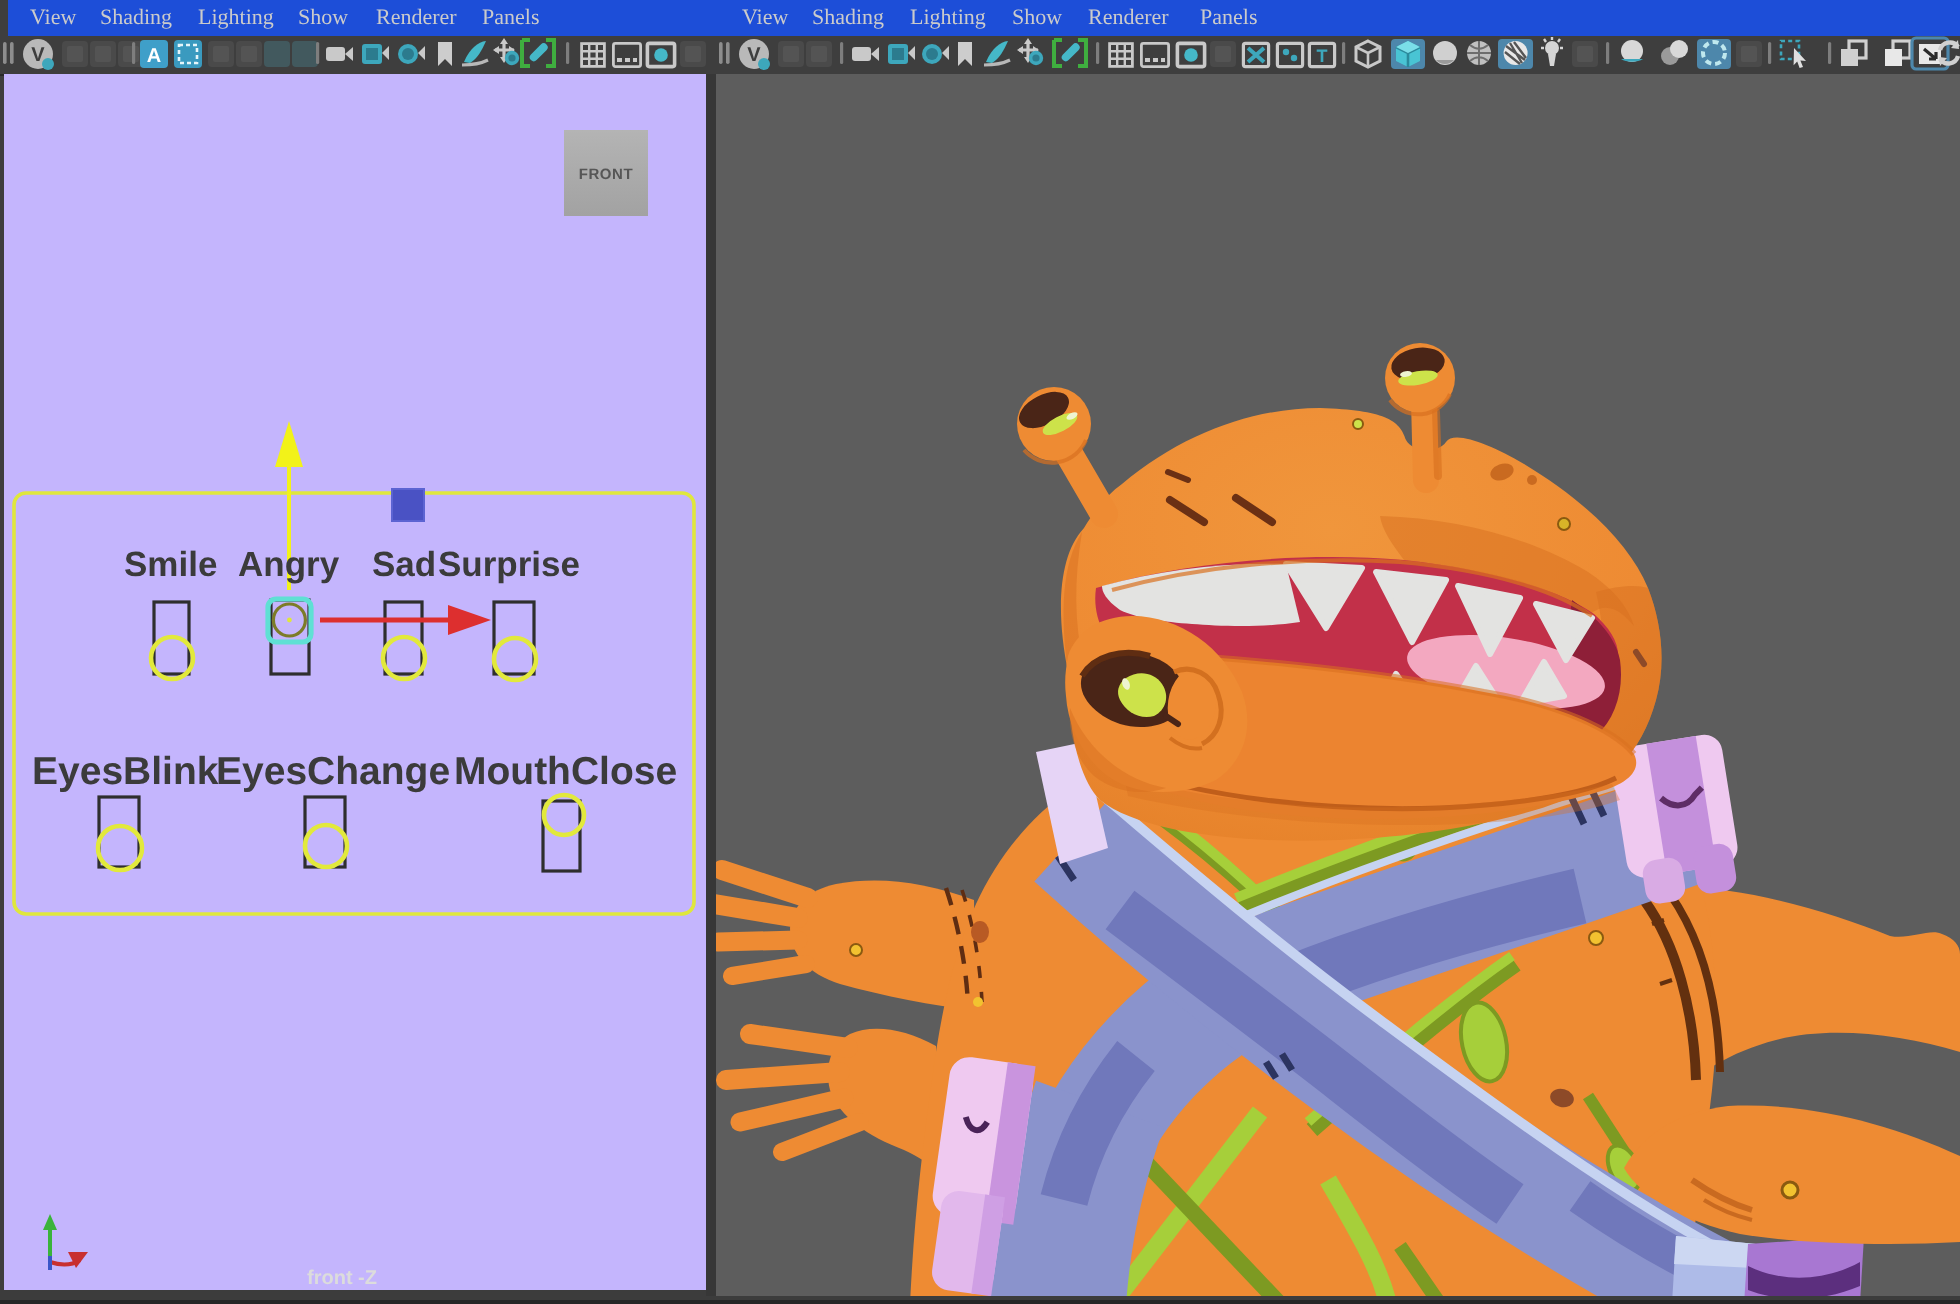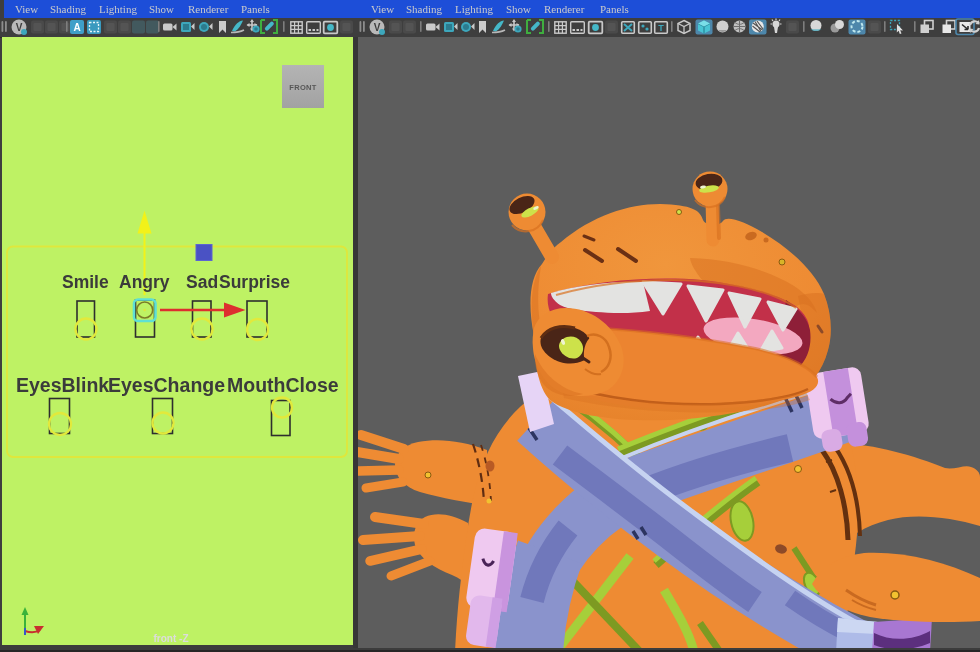--- a/index.html
+++ b/index.html
@@ -5,21 +5,21 @@
   html,body{margin:0;padding:0;}
   body{width:980px;height:652px;overflow:hidden;background:#3e3e3e;
        font-family:"Liberation Sans", sans-serif;position:relative;}
   .abs{position:absolute;}
   
   .menubar{left:4px;top:0;width:980px;height:18px;background:#1d4ed8;font-family:Liberation Serif, serif;}
   .menu{position:absolute;top:3px;font-size:11px;color:#cbcbcb;}
   
   .toolbar{left:0;top:18px;width:980px;height:19px;background:#3e3e3e;
            border-bottom:1px solid #282828;}
-  .vp{background:#bef264;}
+  .vp{background:#c4b5fd;}
   .divider{left:353px;top:37px;width:5px;height:615px;background:#373737;}
   .bottomstrip{left:0;top:648px;width:980px;height:4px;background:#3c3c3c;border-bottom:2px solid #262626;box-sizing:border-box;}
   .bottomstripL{left:0;top:645px;width:353px;height:7px;background:#3c3c3c;}
 </style>
 </head>
 <body>
 
 <div class="abs menubar">
   <span class="menu" style="left:11px;">View</span>
   <span class="menu" style="left:46px;">Shading</span>

